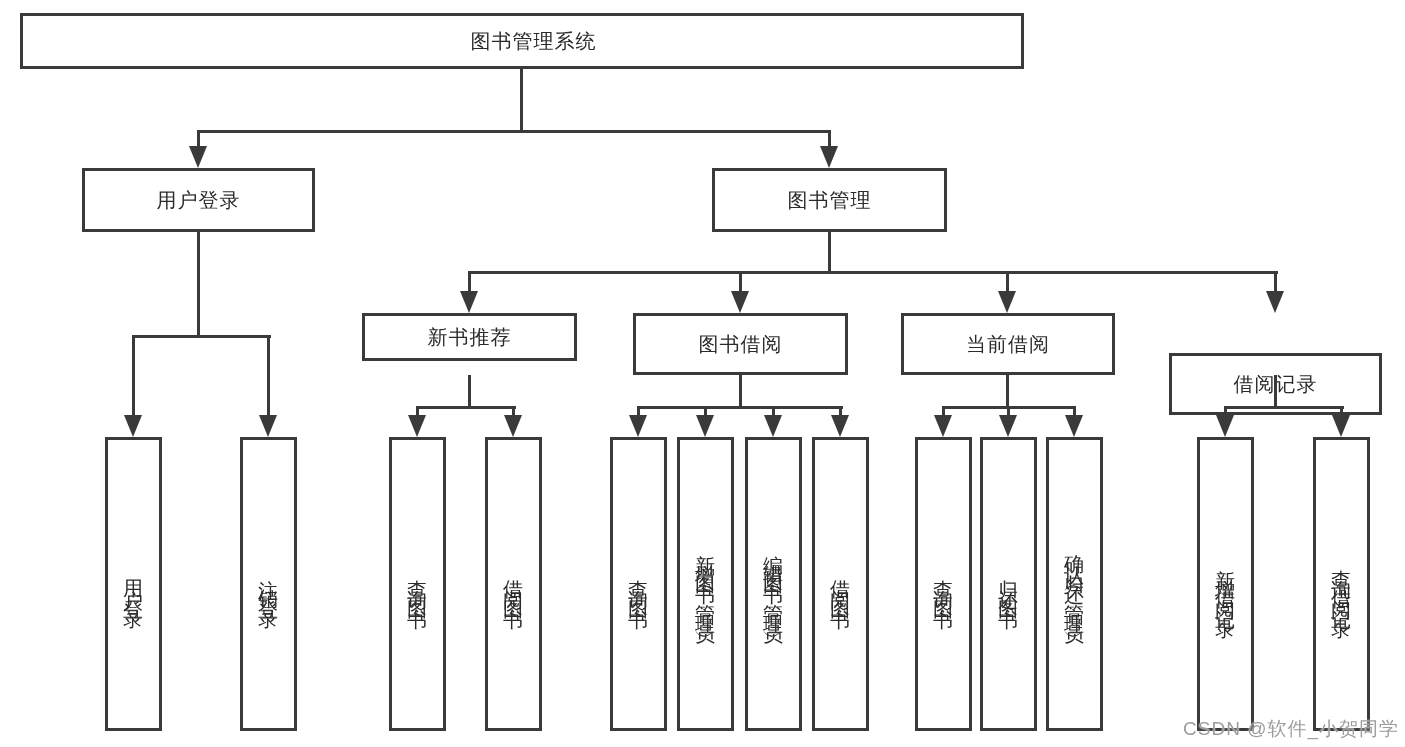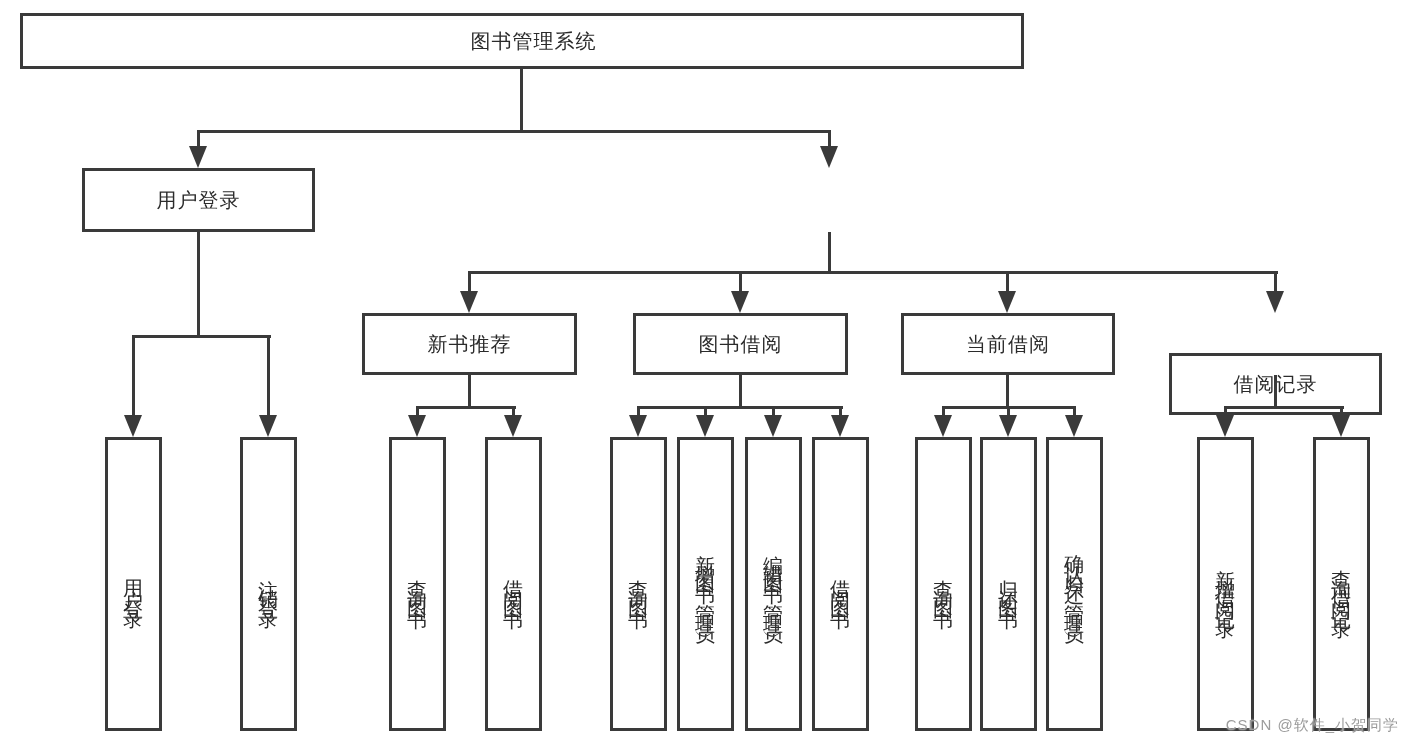--- a/index.html
+++ b/index.html
@@ -40,32 +40,32 @@
   .hline{position:absolute;height:3px;background:var(--line);}
   .arrow{
     position:absolute;width:0;height:0;
     border-left:9px solid transparent;
     border-right:9px solid transparent;
     border-top:22px solid var(--line);
   }
   #watermark{
     position:absolute;
     top:716px;right:6px;
-    font-size:15px;
+    font-size:19px;
     color:var(--watermark);
     letter-spacing:1px;
     z-index:5;
     text-shadow:0 0 2px #fff;
   }
 
   
   .b-root        {left:20px;  top:13px;  width:1004px;height:56px;padding-left:23px;}
   .b-user-login  {left:82px;  top:168px; width:233px; height:64px;}
   .b-book-mgmt   {left:712px; top:168px; width:235px; height:64px;}
-  .b-l3-0{left:362px; top:313px;width:215px;height:62px;}
+  .b-l3-0{left:362px; top:313px;width:215px;height:48px;}
   .b-l3-1{left:633px; top:313px;width:215px;height:62px;}
   .b-l3-2{left:901px; top:313px;width:214px;height:62px;}
   .b-l3-3{left:1169px;top:313px;width:213px;height:62px;margin-top:40px;}
   .leaf{top:437px;width:57px;height:294px;position:absolute;}
   .b-a0{left:105px;} .b-a1{left:240px;}
   .b-b0{left:389px;} .b-b1{left:485px;}
   .b-c0{left:610px;} .b-c1{left:677px;} .b-c2{left:745px;} .b-c3{left:812px;}
   .b-d0{left:915px;} .b-d1{left:980px;} .b-d2{left:1046px;}
   .b-e0{left:1197px;} .b-e1{left:1313px;}
 
@@ -115,20 +115,21 @@
   .a-e0{left:1216px;top:415px;} .a-e1{left:1332px;top:415px;}
 </style>
 </head>
 <body>
 
 <div id="canvas">
 
   <div class="node b-root">图书管理系统</div>
 
   <div class="node b-user-login">用户登录</div>
+  <div class="node b-book-mgmt">图书管理</div>
 
   <div class="node b-l3-0">新书推荐</div>
   <div class="node b-l3-1">图书借阅</div>
   <div class="node b-l3-2">当前借阅</div>
   <div class="node b-l3-3">借阅记录</div>
 
   <div class="node leaf b-a0">
     <span class="vtext">用户登录</span>
     </div>
   <div class="node leaf b-a1">

